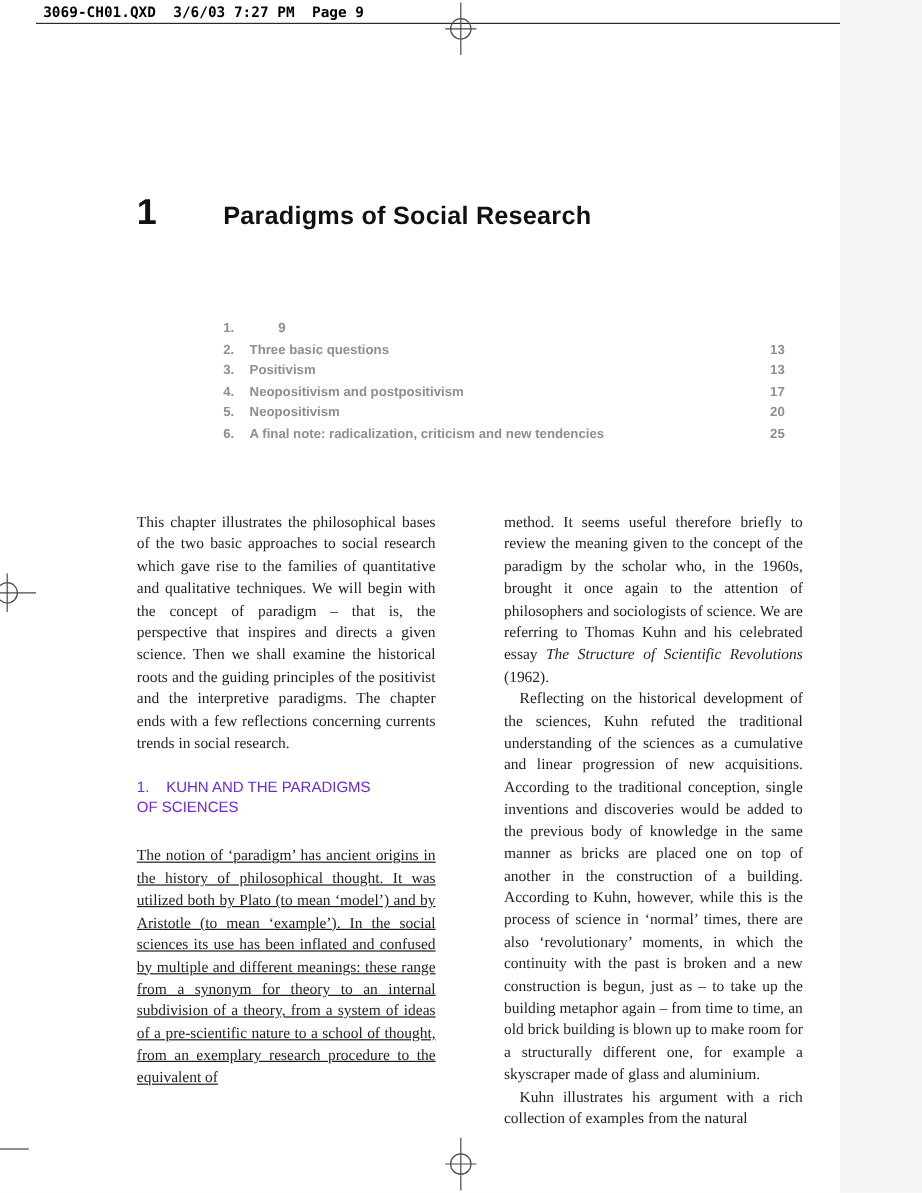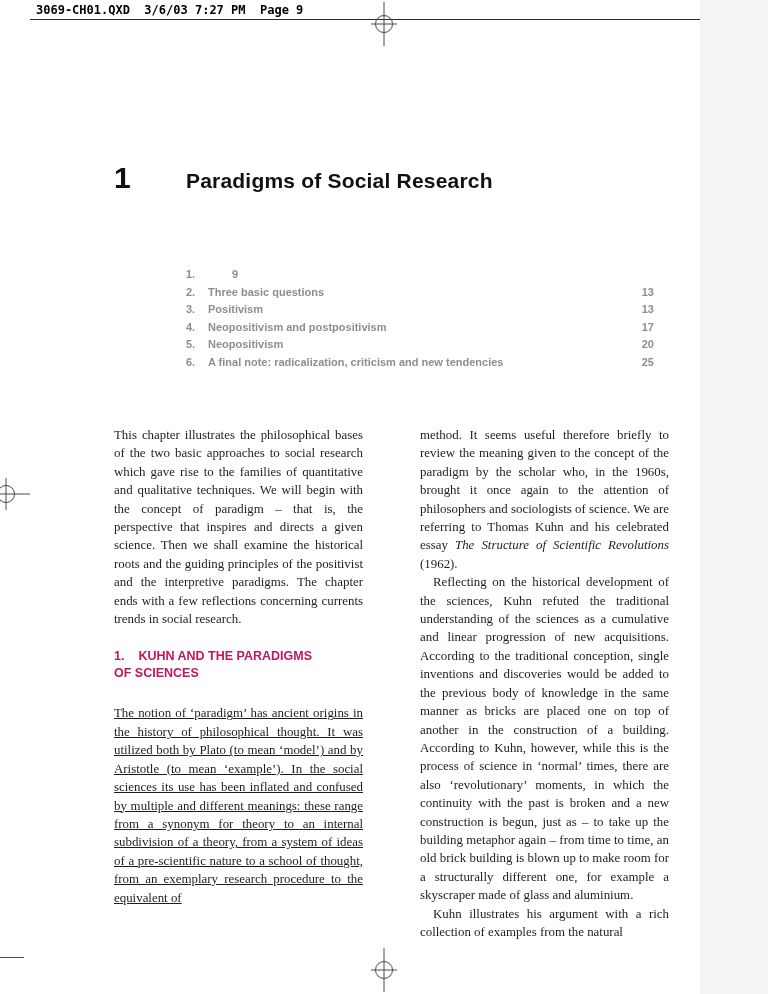--- a/index.html
+++ b/index.html
@@ -60,22 +60,22 @@
     font-size: 12.9px; line-height: 18.4px;
     text-align: justify; color: #1e1e1e;
   }
   .col-left { left: 114px; }
   .col-right { left: 420px; }
   .para { margin: 0; }
   .indent { text-indent: 13px; }
   .section-heading {
     margin-top: 20px;
     font-family: "Liberation Sans", sans-serif;
-    font-weight: bold; font-size: 12.5px; line-height: 17px;
-    color: #be185d; text-align: left;
+    font-weight: normal; font-size: 12.5px; line-height: 17px;
+    color: #6d28d9; text-align: left;
   }
   .sh-gap { margin-left: 14px; }
   .para-after-heading { margin-top: 22px; text-decoration: underline; }
   .italic { font-style: italic; }
 </style>
 </head>
 <body>
 
 <div class="page">
 

